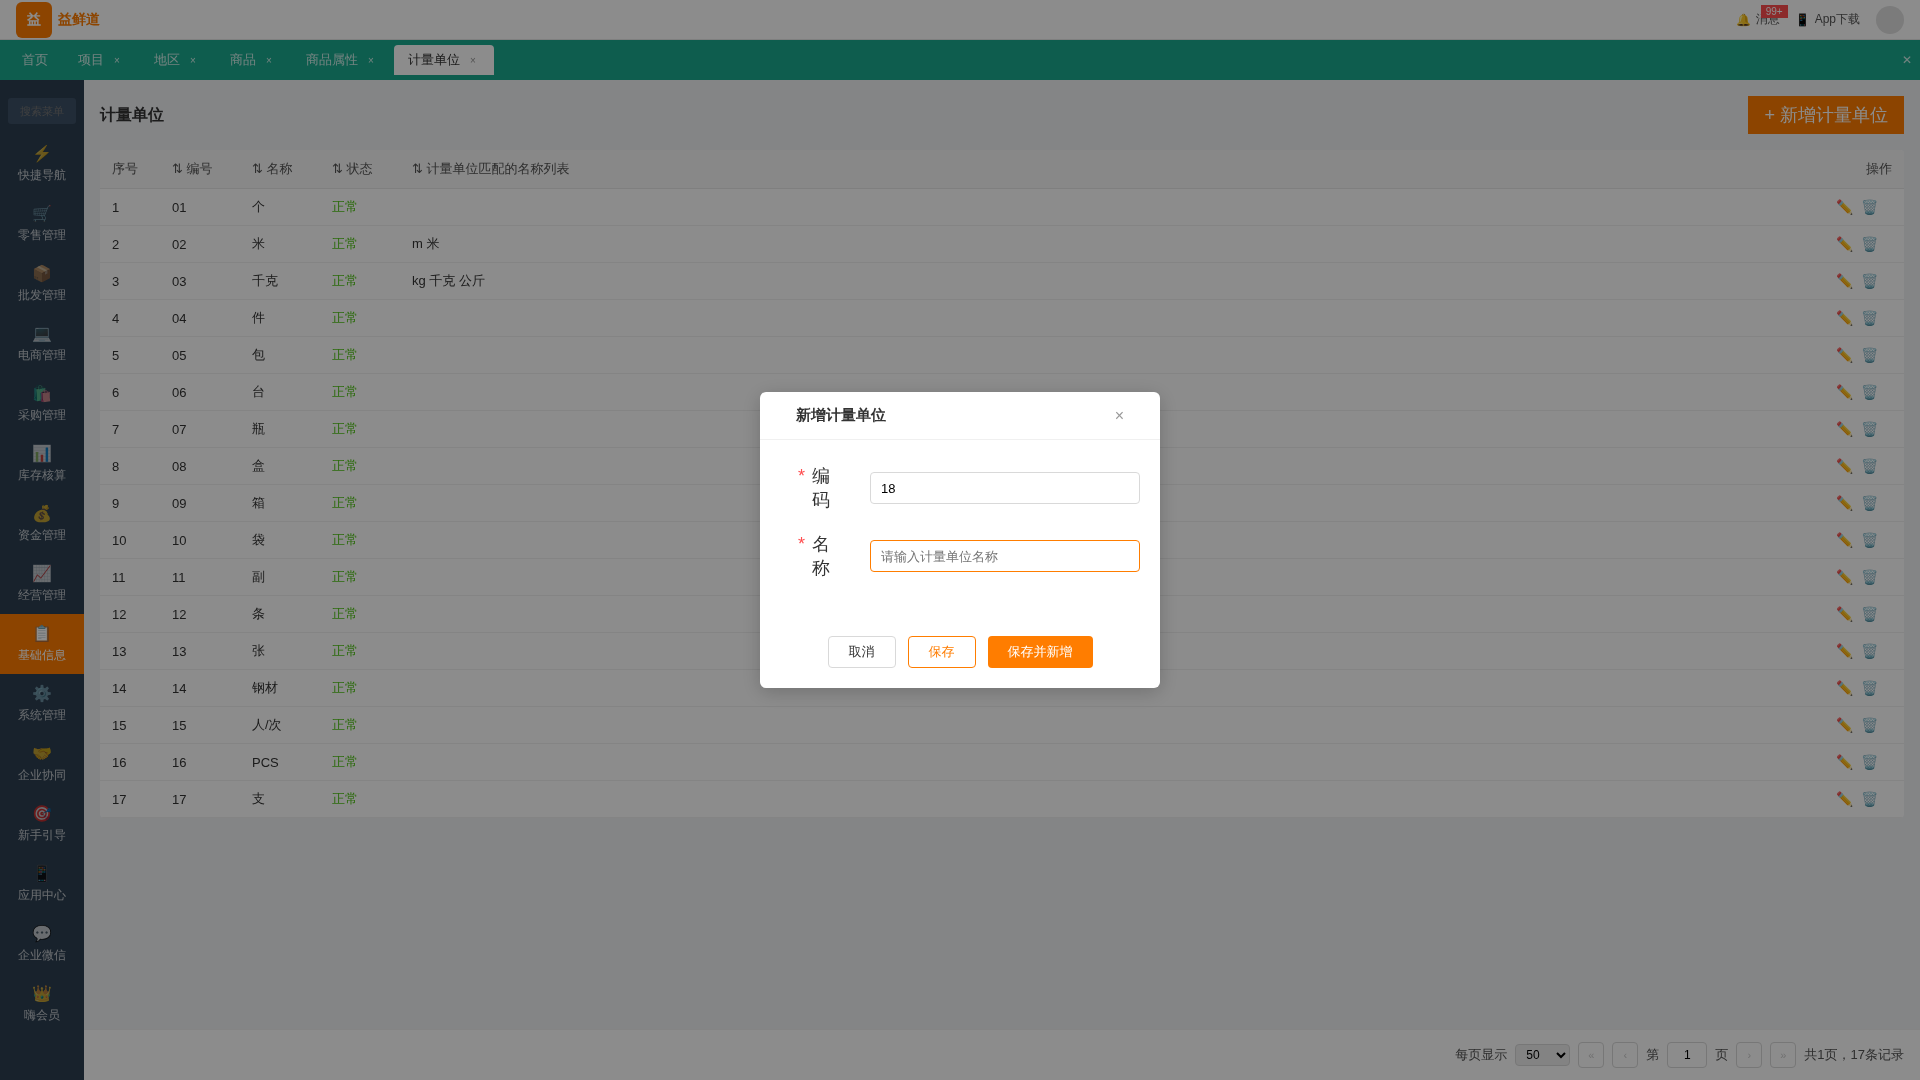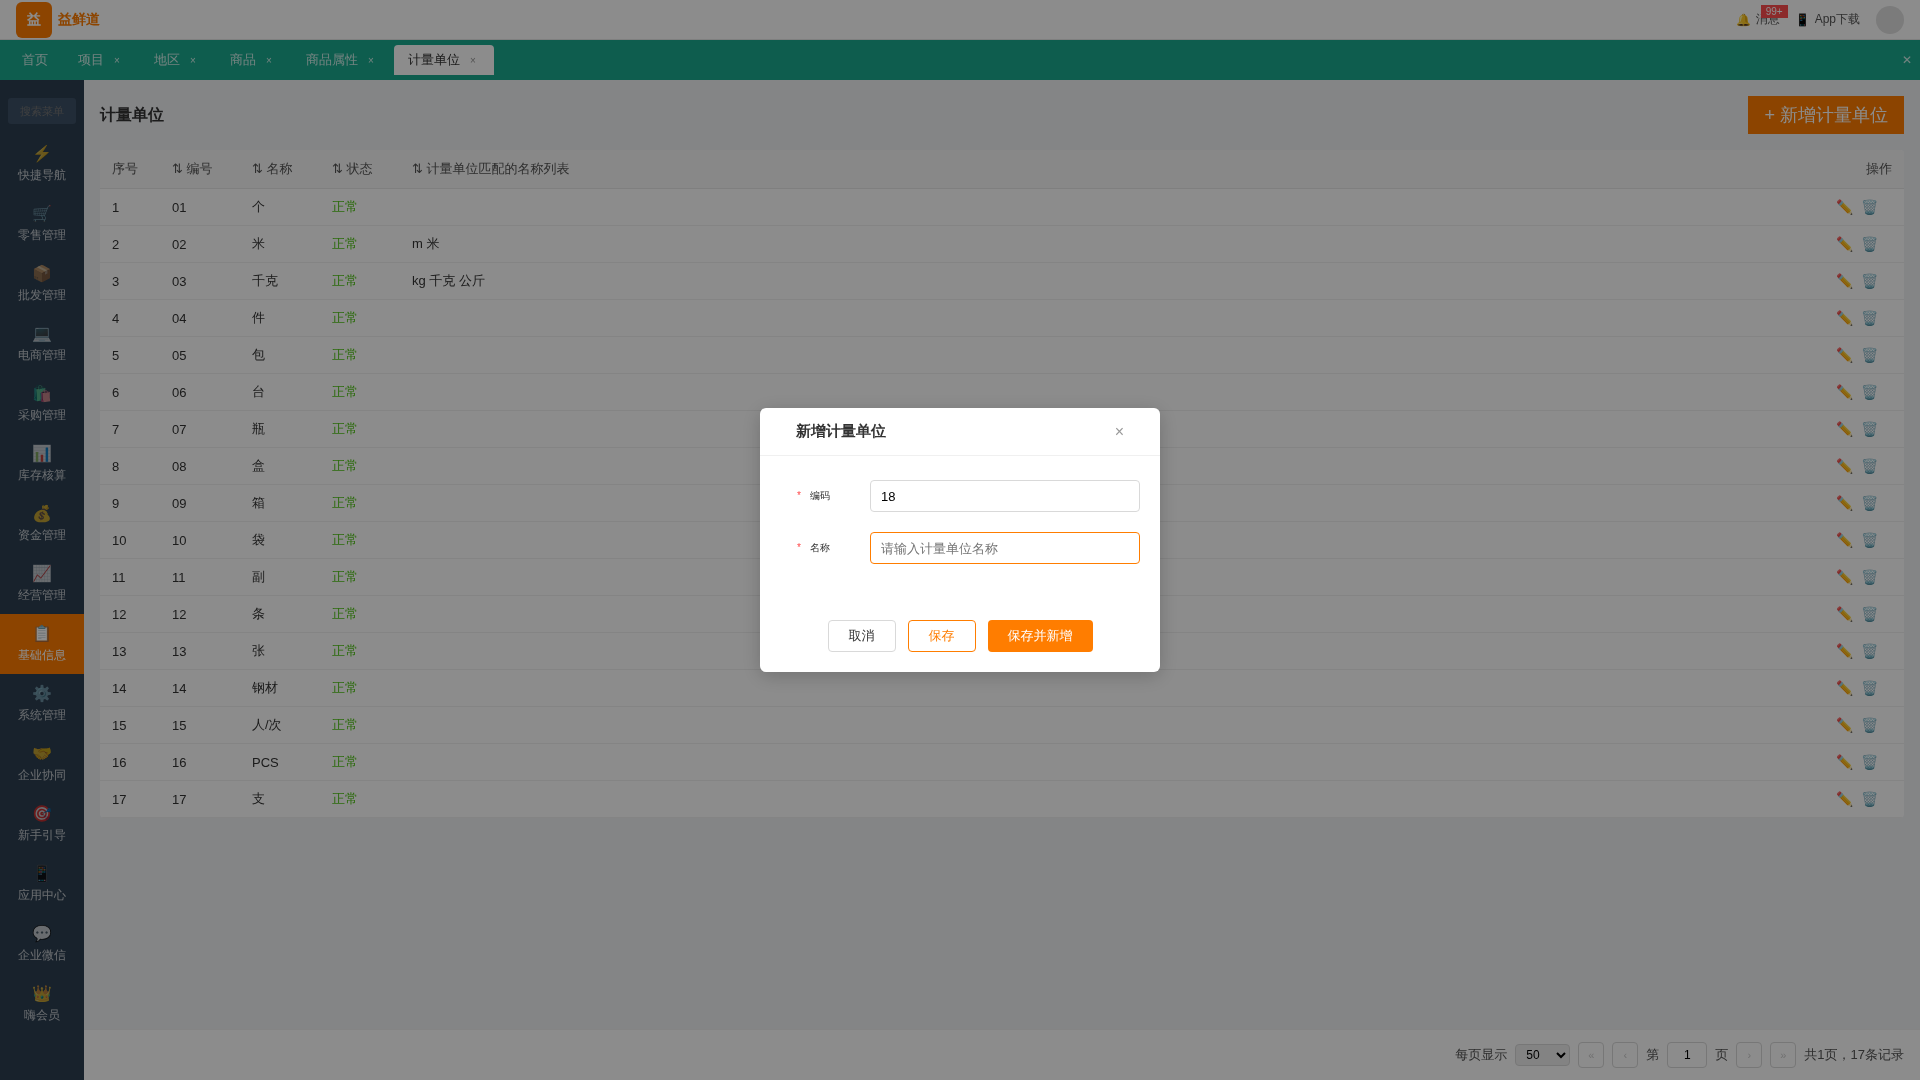--- a/index.html
+++ b/index.html
@@ -63,21 +63,21 @@
     .page-input { width: 40px; height: 26px; border: 1px solid #d9d9d9; border-radius: 4px; text-align: center; font-size: 12px; }
 
     
     .modal-overlay { position: fixed; top: 0; left: 0; width: 1920px; height: 1080px; background: rgba(0,0,0,0.45); display: flex; align-items: center; justify-content: center; z-index: 1000; }
     .modal { background: #fff; border-radius: 6px; width: 400px; box-shadow: 0 4px 20px rgba(0,0,0,0.2); overflow: hidden; }
     .modal-header { display: flex; align-items: flex-end; justify-content: space-between; padding: 14px 36px; border-bottom: 1px solid #f0f0f0; gap: 21px; }
     .modal-title { font-size: 15px; font-weight: bold; color: #333; }
     .modal-close { color: #999; cursor: pointer; font-size: 16px; }
     .modal-body { padding: 24px 20px; }
     .form-row { display: flex; align-items: center; margin-bottom: 20px; }
-    .form-label { width: 60px; text-align: right; padding-right: 10px; font-size: 10px; color: #333; flex-shrink: 0; font-family: Liberation Mono, monospace; }
+    .form-label { width: 60px; text-align: right; padding-right: 10px; font-size: 18px; color: #333; flex-shrink: 0; }
     .form-required { color: #ff4d4f; margin-right: 2px; }
     .form-input { flex: 1; height: 32px; border: 1px solid #d9d9d9; border-radius: 4px; padding: 0 10px; font-size: 13px; outline: none; margin-left: 30px; }
     .form-input.name-input { border-color: #ff7d00; }
     .modal-footer { display: flex; justify-content: center; gap: 12px; padding: 12px 20px 20px; }
     .btn-cancel { border: 1px solid #d9d9d9; background: #fff; padding: 6px 20px; border-radius: 4px; cursor: pointer; font-size: 13px; color: #333; }
     .btn-save { border: 1px solid #ff7d00; background: #fff; color: #ff7d00; padding: 6px 20px; border-radius: 4px; cursor: pointer; font-size: 13px; }
     .btn-save-new { background: #ff7d00; color: white; border: none; padding: 6px 20px; border-radius: 4px; cursor: pointer; font-size: 13px; }
 
     .col-seq { width: 60px; }
     .col-code { width: 80px; }

